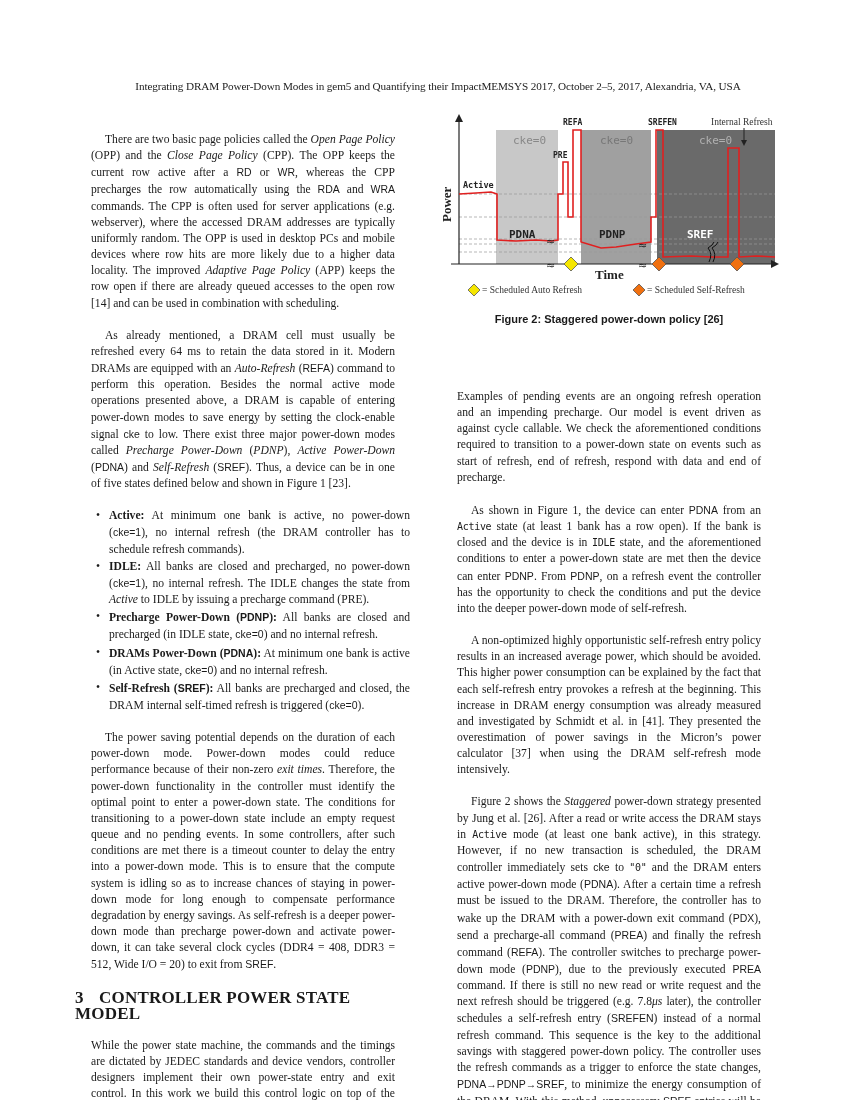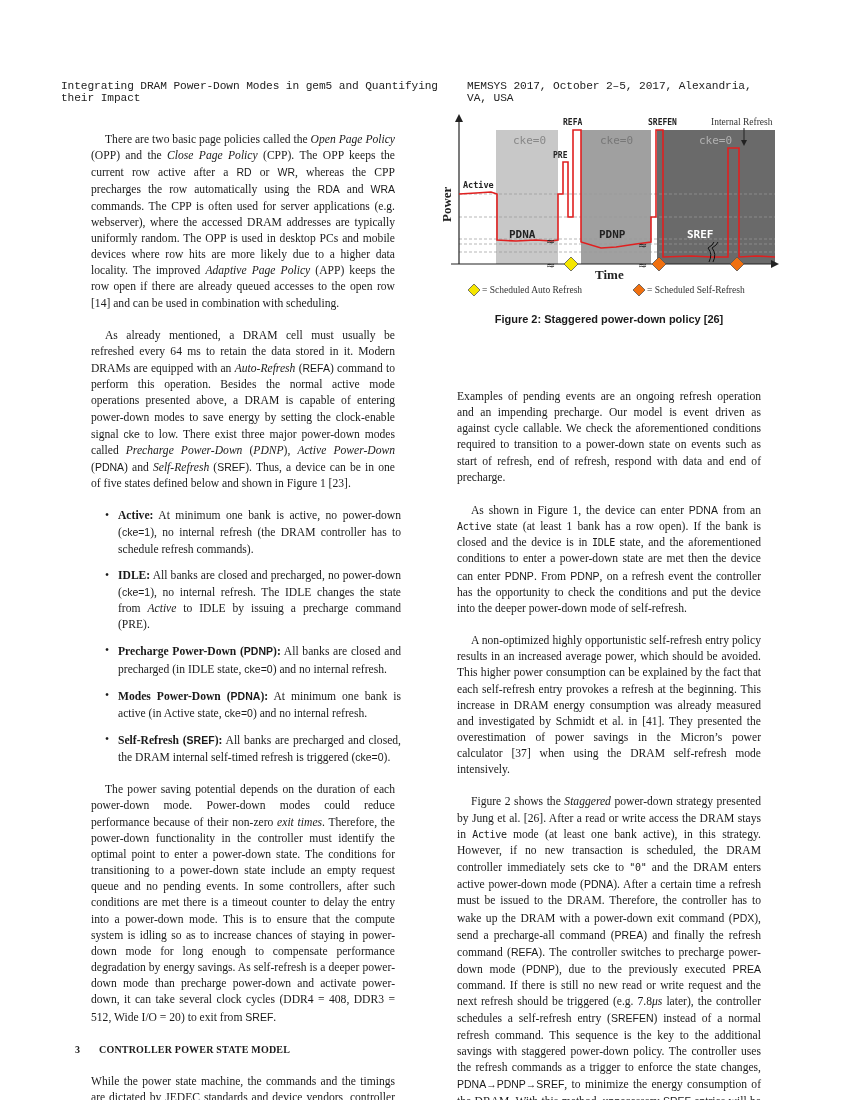--- a/index.html
+++ b/index.html
@@ -1,30 +1,30 @@
 <!DOCTYPE html>
 <html><head>
 <meta charset="utf-8">
 <style>
   html, body { margin: 0; padding: 0; background: #ffffff; }
   body { width: 850px; height: 1100px; position: relative; overflow: hidden; color: #1a1a1a; font-family: "Liberation Serif", "DejaVu Serif", serif; }
-  .header { position: absolute; top: 80px; left: 61px; width: 702px; font-family: Liberation Mono, monospace; font-size: 11.2px; display: flex; justify-content: flex-end; color: #222; letter-spacing: -0.1px; }
+  .header { position: absolute; top: 80px; left: 87px; width: 702px; font-family: Liberation Serif, serif; font-size: 11.2px; display: flex; justify-content: center; color: #222; letter-spacing: -0.1px; }
   .col { position: absolute; top: 116px; width: 336px; font-size: 11.6px; line-height: 16.15px; text-align: justify; }
   .col.left { left: 75px; }
   .col.right { left: 441px; top: 373px; }
   p { margin: 16px; text-indent: 14px; hyphens: auto; }
   p.noindent { text-indent: 0; }
   .mono { font-family: "DejaVu Sans Mono", "Liberation Mono", monospace; font-size: 10px; letter-spacing: -0.3px; }
   .sansc { font-family: "Liberation Sans", sans-serif; font-size: 10.5px; }
   ul.states { margin: 2px 0 3px 0; padding-left: 33px; list-style: none; }
-  ul.states li { position: relative; margin: 10px; }
+  ul.states li { position: relative; margin: 1px; }
   ul.states li::before { content: "•"; position: absolute; left: -13px; top: 0; }
   ol.conds { margin: 3px 0 0 0; padding-left: 10px; list-style: none; }
   ol.conds li { margin: 9px; }
-  h2.section { margin: 12px 0 4px 0; font-size: 10px; font-weight: bold; letter-spacing: 0.2px; text-align: left; font-family: "Liberation Serif", serif; }
+  h2.section { margin: 12px 0 4px 0; font-size: 17px; font-weight: bold; letter-spacing: 0.2px; text-align: left; font-family: "Liberation Serif", serif; }
   h2.section .num { display: inline-block; width: 24px; }
   .figure { position: absolute; left: 441px; top: 112px; width: 340px; height: 230px; }
   .caption { position: absolute; left: 441px; top: 313px; width: 336px; text-align: center; font-family: "Liberation Sans", sans-serif; font-weight: bold; font-size: 11px; }
 </style>
 </head>
 <body>
 
 <div class="header">
   <span>Integrating DRAM Power-Down Modes in gem5 and Quantifying their Impact</span>
   <span>MEMSYS 2017, October 2–5, 2017, Alexandria, VA, USA</span>
@@ -32,21 +32,21 @@
 
 <div class="col left">
   <p><span>There are two basic page policies called the </span><i>Open Page Policy</i><span> (OPP) and the </span><i>Close Page Policy</i><span> (CPP). The OPP keeps the current row active after a </span><span class="sansc">RD</span><span> or </span><span class="sansc">WR</span><span>, whereas the CPP precharges the row automatically using the </span><span class="sansc">RDA</span><span> and </span><span class="sansc">WRA</span><span> commands. The CPP is often used for server applications (e.g. webserver), where the accessed DRAM addresses are typically uniformly random. The OPP is used in desktop PCs and mobile devices where row hits are more likely due to a higher data locality. The improved </span><i>Adaptive Page Policy</i><span> (APP) keeps the row open if there are already queued accesses to the open row [14] and can be used in combination with scheduling.</span></p>
 
   <p><span>As already mentioned, a DRAM cell must usually be refreshed every 64 ms to retain the data stored in it. Modern DRAMs are equipped with an </span><i>Auto-Refresh</i><span> (</span><span class="sansc">REFA</span><span>) command to perform this operation. Besides the normal active mode operations presented above, a DRAM is capable of entering power-down modes to save energy by setting the clock-enable signal </span><span class="sansc">cke</span><span> to low. There exist three major power-down modes called </span><i>Precharge Power-Down</i><span> (</span><i>PDNP</i><span>), </span><i>Active Power-Down</i><span> (</span><span class="sansc">PDNA</span><span>) and </span><i>Self-Refresh</i><span> (</span><span class="sansc">SREF</span><span>). Thus, a device can be in one of five states defined below and shown in Figure 1 [23].</span></p>
 
   <ul class="states">
     <li><b>Active:</b><span> At minimum one bank is active, no power-down (</span><span class="sansc">cke=1</span><span>), no internal refresh (the DRAM controller has to schedule refresh commands).</span></li>
     <li><b>IDLE:</b><span> All banks are closed and precharged, no power-down (</span><span class="sansc">cke=1</span><span>), no internal refresh. The IDLE changes the state from </span><i>Active</i><span> to IDLE by issuing a precharge command (PRE).</span></li>
     <li><b><span>Precharge Power-Down (</span><span class="sansc">PDNP</span><span>):</span></b><span> All banks are closed and precharged (in IDLE state, </span><span class="sansc">cke=0</span><span>) and no internal refresh.</span></li>
-    <li><b><span>Modes Power-Down (</span><span class="sansc">PDNA</span><span>):</span></b><span> At minimum one bank is active (in Active state, </span><span class="sansc">cke=0</span><span>) and no internal refresh.</span></li>
+    <li><b><span>DRAMs Power-Down (</span><span class="sansc">PDNA</span><span>):</span></b><span> At minimum one bank is active (in Active state, </span><span class="sansc">cke=0</span><span>) and no internal refresh.</span></li>
     <li><b><span>Self-Refresh (</span><span class="sansc">SREF</span><span>):</span></b><span> All banks are precharged and closed, the DRAM internal self-timed refresh is triggered (</span><span class="sansc">cke=0</span><span>).</span></li>
   </ul>
 
   <p><span>The power saving potential depends on the duration of each power-down mode. Power-down modes could reduce performance because of their non-zero </span><i>exit times</i><span>. Therefore, the power-down functionality in the controller must identify the optimal point to enter a power-down state. The conditions for transitioning to a power-down state include an empty request queue and no pending events. In some controllers, after such conditions are met there is a timeout counter to delay the entry into a power-down mode. This is to ensure that the compute system is idling so as to increase chances of staying in power-down mode for long enough to compensate performance degradation by energy savings. As self-refresh is a deeper power-down mode than precharge power-down and activate power-down, it can take several clock cycles (DDR4 = 408, DDR3 = 512, Wide I/O = 20) to exit from </span><span class="sansc">SREF</span><span>.</span></p>
 
   <h2 class="section"><span class="num">3</span><span>CONTROLLER POWER STATE MODEL</span></h2>
 
   <p class="noindent"><span>While the power state machine, the commands and the timings are dictated by JEDEC standards and device vendors, controller designers implement their own power-state entry and exit control. In this work we build this control logic on top of the DRAM controller model in gem5. The controller schedules a sequence to transition to power-down mode if </span><i>both conditions are true</i><span>:</span></p>
 
   <ol class="conds">

